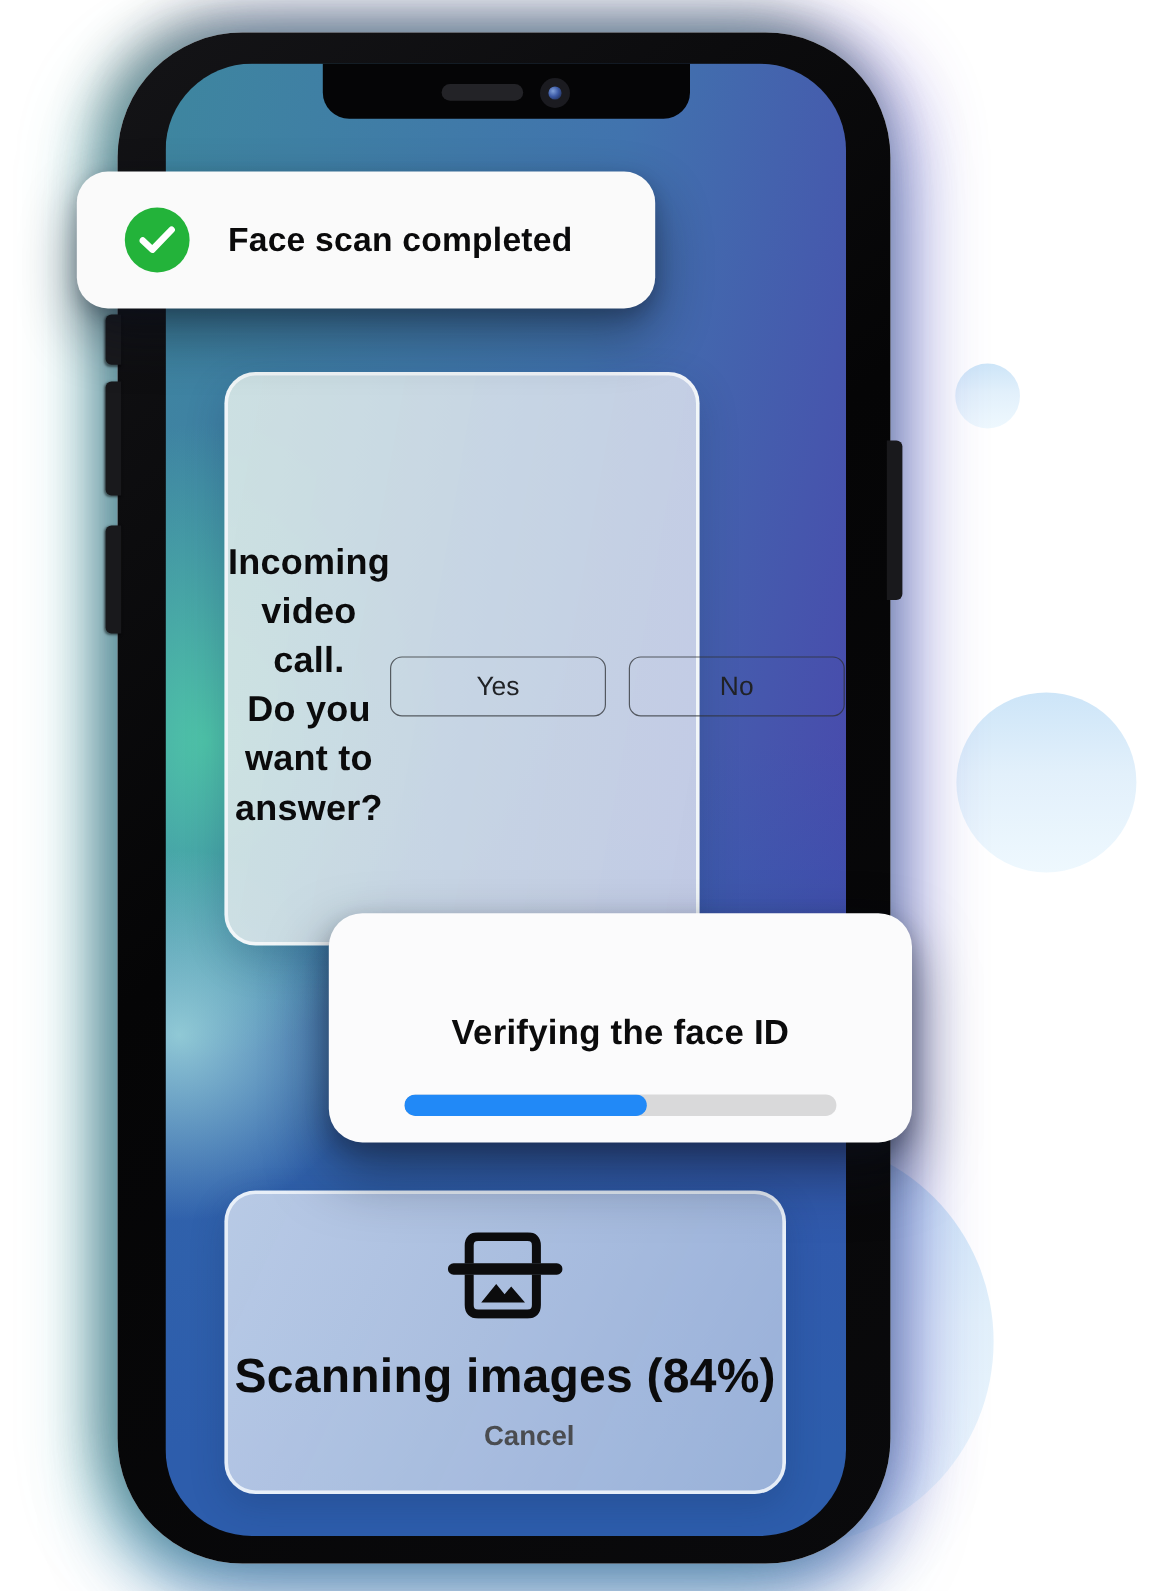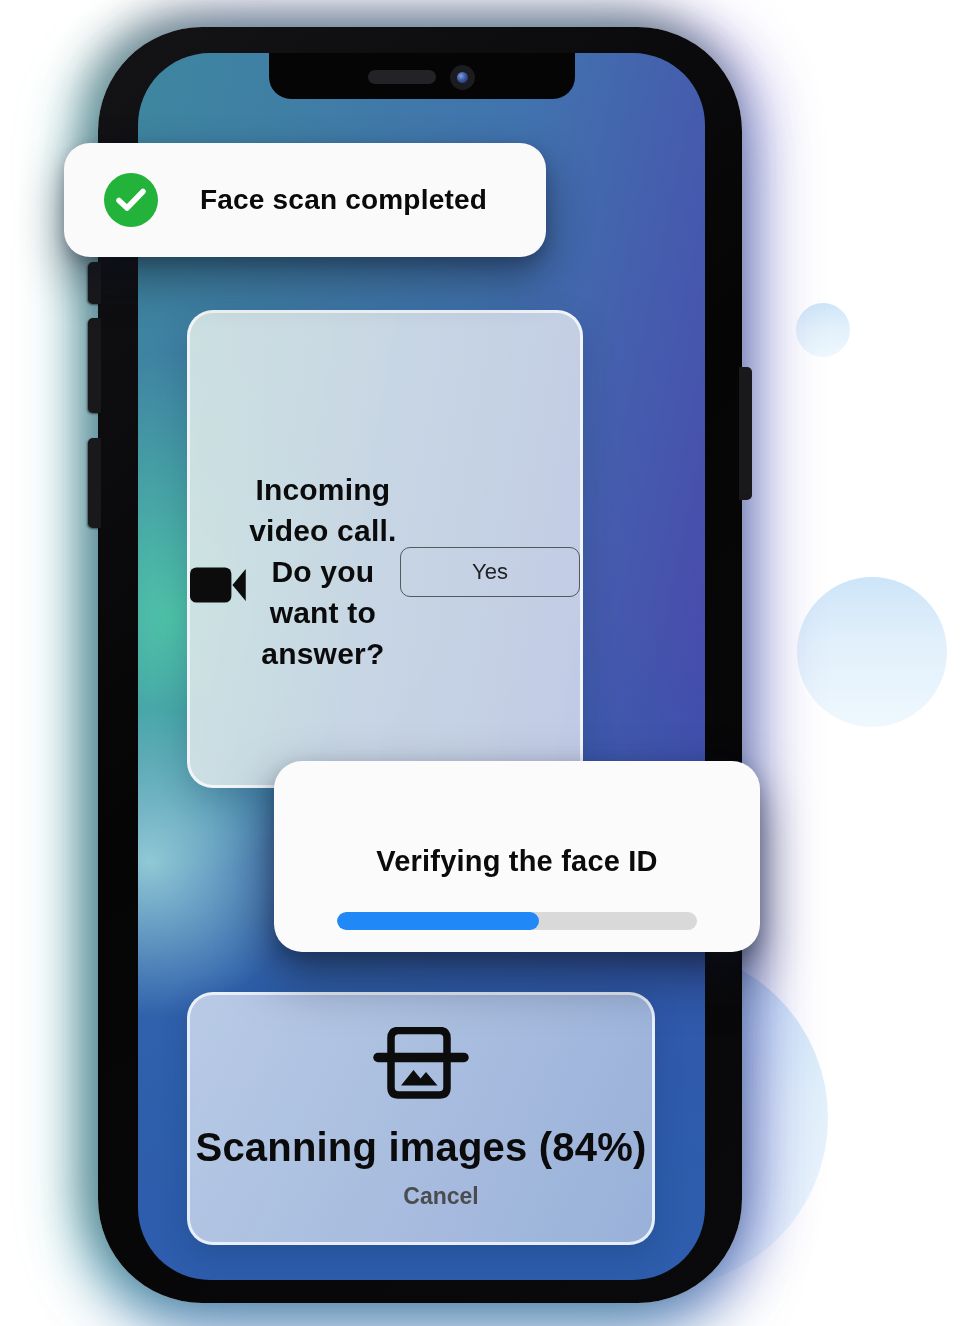--- a/index.html
+++ b/index.html
@@ -79,21 +79,21 @@
   .cancel-btn{ margin-top:13px; background:none; border:none; font-family:inherit;
                font-size:23px; font-weight:bold; color:#4a4c50; cursor:pointer;margin-left:40px; }
 
   
   .toast{ position:absolute; left:64px; top:143px; width:482px; height:114px;
           background:#fafafa; border-radius:26px; z-index:3;
           box-shadow:0 22px 45px rgba(14,18,32,.45), 0 6px 14px rgba(14,18,32,.22);
           display:flex; align-items:center; padding-left:40px; }
   .check-circle{ width:54px; height:54px; border-radius:50%; background:#23b33a;
                  display:flex; align-items:center; justify-content:center; flex:0 0 auto; }
-  .toast-label{ margin-left:42px; font-size:28px; font-weight:bold; color:#0a0a0b; letter-spacing:.2px; }
+  .toast-label{ margin-left:32px; font-size:28px; font-weight:bold; color:#0a0a0b; letter-spacing:.2px; }
 
   .verify-card{ position:absolute; left:274px; top:761px; width:486px; height:191px;
                 background:#fbfbfc; border-radius:28px; z-index:3;
                 box-shadow:0 24px 50px rgba(14,18,32,.5), 0 8px 18px rgba(14,18,32,.25);
                 display:flex; flex-direction:column; align-items:center; }
   .verify-title{ margin-top:84px; font-size:29px; letter-spacing:.2px; }
   .progress-track{ margin-top:34px; width:360px; height:18px; border-radius:9px; background:#d9d9da;
                    overflow:hidden; }
   .progress-fill{ height:100%; border-radius:9px; background:#2189f7; width:0%; }
 </style>
@@ -119,20 +119,21 @@
           <rect x="0" y="1" width="78" height="66" rx="12" fill="#0c0c0d"></rect>
           <path d="M80 34 L105 4 L105 64 Z" fill="#0c0c0d"></path>
         </svg>
         <div class="video-title bold-title">
           <div>Incoming video call.</div>
           <div>Do you want to</div>
           <div>answer?</div>
         </div>
         <div class="answer-row">
           <button class="answer-btn">Yes</button>
+          <button class="answer-btn">No</button>
         </div>
       </div>
 
       <div class="scan-card">
         <svg class="scan-icon" width="96" height="72" viewBox="0 0 96 72">
           <path d="M18 26 L18 11 Q18 3.5 25.5 3.5 L66.5 3.5 Q74 3.5 74 11 L74 26" fill="none" stroke="#0c0c0d" stroke-width="7.5" stroke-linejoin="round"></path>
           <line x1="5" y1="30.5" x2="91" y2="30.5" stroke="#0c0c0d" stroke-width="9.5" stroke-linecap="round"></line>
           <path d="M18 35 L18 60.5 Q18 68 25.5 68 L66.5 68 Q74 68 74 60.5 L74 35" fill="none" stroke="#0c0c0d" stroke-width="7.5" stroke-linejoin="round"></path>
           <path d="M28 58.5 L40.5 43 L47.5 51.5 L53 45 L64.5 58.5 Z" fill="#0c0c0d"></path>
         </svg>

